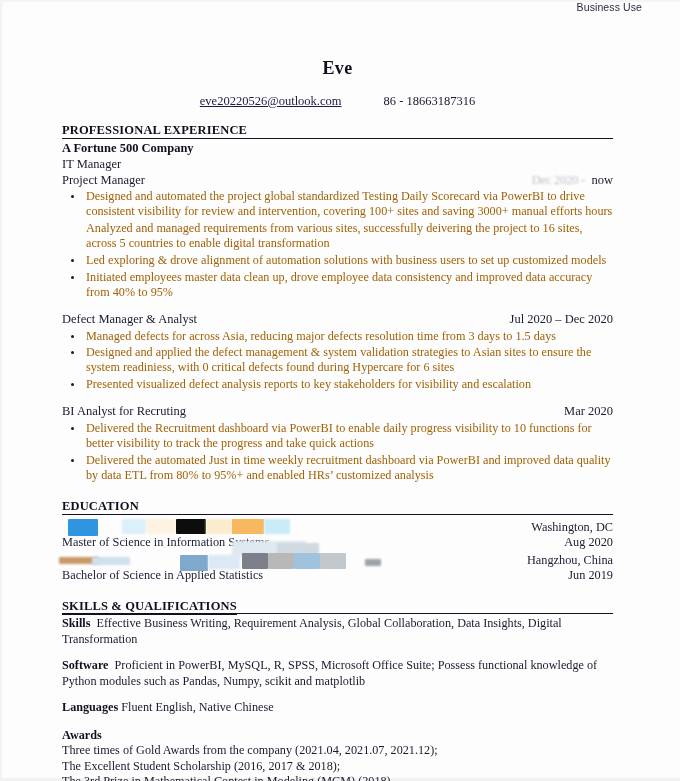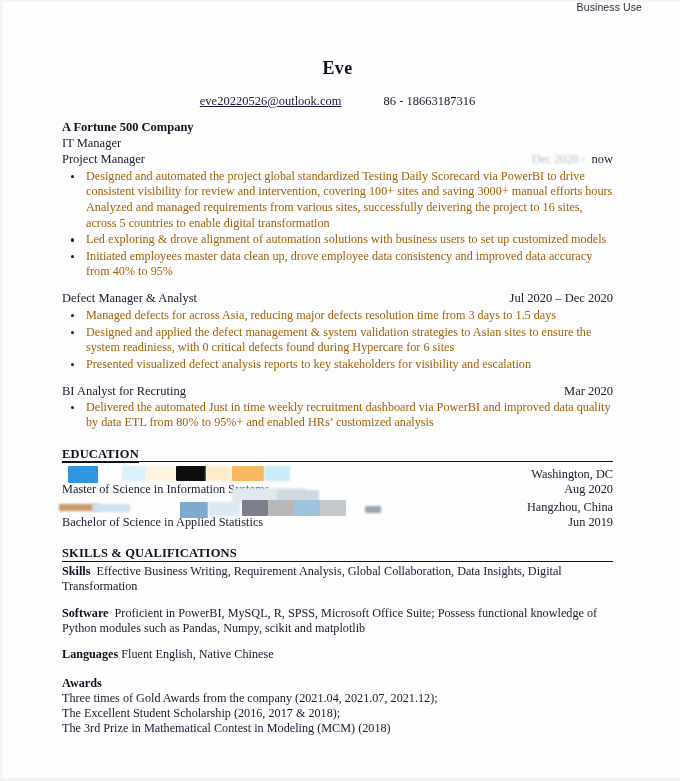--- a/index.html
+++ b/index.html
@@ -236,20 +236,24 @@
 
   <div class="content">
 
     <div class="name">Eve</div>
 
     <div class="contact">
       <span class="email">eve20220526@outlook.com</span><span class="phone">86 - 18663187316</span>
     </div>
 
     <div class="section">
+      <div class="section-head">
+        <span class="section-title">PROFESSIONAL EXPERIENCE</span>
+        <div class="section-rule"></div>
+      </div>
 
       <div class="company">A Fortune 500 Company</div>
       <div class="plain-line">IT Manager</div>
 
       <div class="role-row">
         <span>Project Manager</span>
         <span class="date"><span class="faded-part">Dec 2020 -</span>&nbsp;&nbsp;<span class="clear-part">now</span></span>
       </div>
       <ul class="bullets">
         <li>Designed and automated the project global standardized Testing Daily Scorecard via PowerBI to drive consistent visibility for review and intervention, covering 100+ sites and saving 3000+ manual efforts hours</li>
@@ -266,20 +270,21 @@
         <li>Managed defects for across Asia, reducing major defects resolution time from 3 days to 1.5 days</li>
         <li>Designed and applied the defect management &amp; system validation strategies to Asian sites to ensure the system readiniess, with 0 critical defects found during Hypercare for 6 sites</li>
         <li>Presented visualized defect analysis reports to key stakeholders for visibility and escalation</li>
       </ul>
 
       <div class="role-row sub-gap">
         <span>BI Analyst for Recruting</span>
         <span class="date">Mar 2020</span>
       </div>
       <ul class="bullets">
+        <li>Delivered the Recruitment dashboard via PowerBI to enable daily progress visibility to 10 functions for better visibility to track the progress and take quick actions</li>
         <li>Delivered the automated Just in time weekly recruitment dashboard via PowerBI and improved data quality by data ETL from 80% to 95%+ and enabled HRs’ customized analysis</li>
       </ul>
     </div>
 
     <div class="section" style="margin-top:13px;">
       <div class="section-head">
         <span class="section-title">EDUCATION</span>
         <div class="section-rule"></div>
       </div>
 

